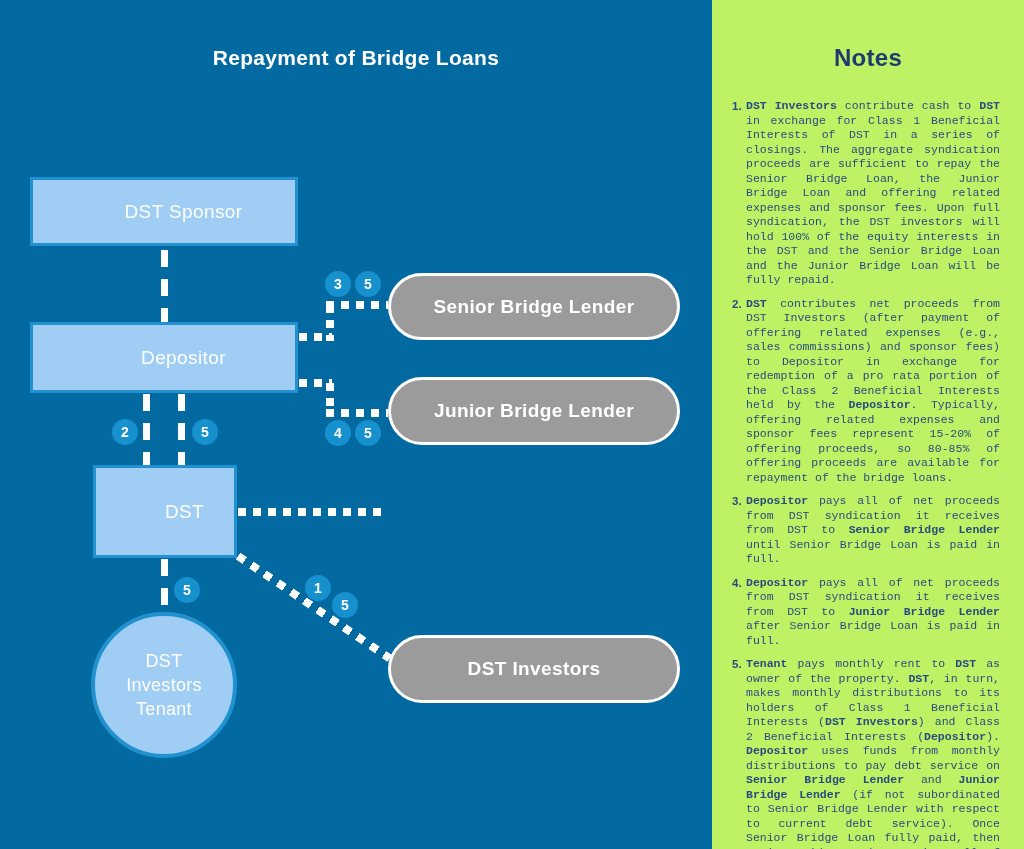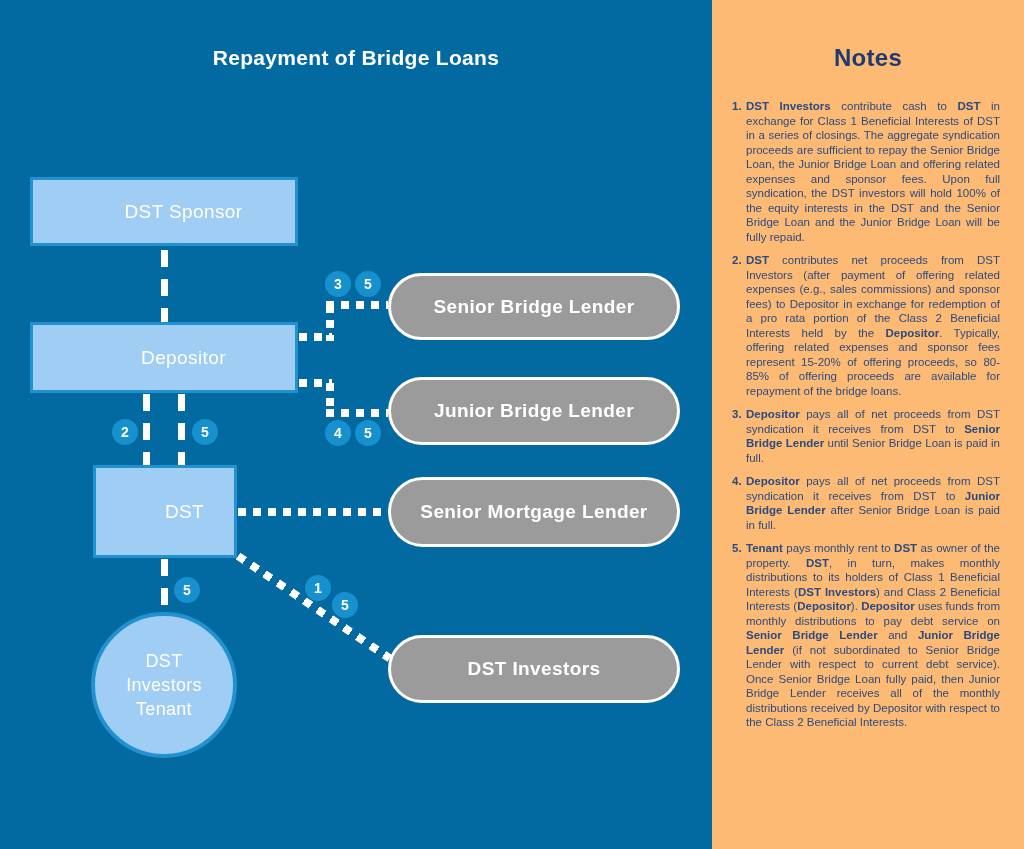--- a/index.html
+++ b/index.html
@@ -36,26 +36,26 @@
   .vdash   { position:absolute; width:7px;  background:repeating-linear-gradient(180deg,#fff 0 17px,transparent 17px 29px); }
   .vdashsq { position:absolute; width:8px;  background:repeating-linear-gradient(180deg,#fff 0 8px,transparent 8px 15px); }
   .diag    { position:absolute; height:8px; background:repeating-linear-gradient(90deg,#fff 0 8px,transparent 8px 16px);
              transform-origin:0 50%; }
 
   .badge { position:absolute; width:26px; height:26px; border-radius:50%; background:#1790CE;
            color:#ffffff; font-size:14px; font-weight:700;
            display:flex; align-items:center; justify-content:center; }
 
   
-  .notes-panel { position:absolute; left:712px; top:0; width:312px; height:849px; background:#fdba74; }
+  .notes-panel { position:absolute; left:712px; top:0; width:312px; height:849px; background:#bef264; }
   .notes-title { margin-top:44px; text-align:center; color:#1E3A6E; font-size:24px; font-weight:700; letter-spacing:.3px; }
   .notes-list  { margin:27px 24px 0 20px; color:#2A4B80; font-size:11.5px; line-height:14.5px; }
   .note-item { position:relative; padding-left:14px; margin-bottom:9px; }
   .note-num  { position:absolute; left:0; top:0; font-weight:700; }
-  .note-body { display:block; text-align:justify; }
+  .note-body { display:block; text-align:justify;font-family:Liberation Mono, monospace; }
   .note-body b { font-weight:700; }
 </style>
 </head>
 <body>
 
 <div class="stage">
 
   <div class="diagram-panel">
 
     <div class="diagram-title">
@@ -75,23 +75,20 @@
       <span>DST</span>
       <span>Investors</span>
       <span>Tenant</span>
     </div>
 
     <div class="pill pill-senior-bridge">
       <span>Senior Bridge Lender</span>
     </div>
     <div class="pill pill-junior-bridge">
       <span>Junior Bridge Lender</span>
-    </div>
-    <div class="pill pill-senior-mortgage">
-      <span>Senior Mortgage Lender</span>
     </div>
     <div class="pill pill-dst-investors">
       <span>DST Investors</span>
     </div>
 
     <div class="vdash" style="left:161px; top:250px; height:72px;"></div>
 
     <div class="vdash" style="left:143px; top:394px; height:71px;"></div>
     <div class="vdash" style="left:178px; top:394px; height:71px;"></div>
 

